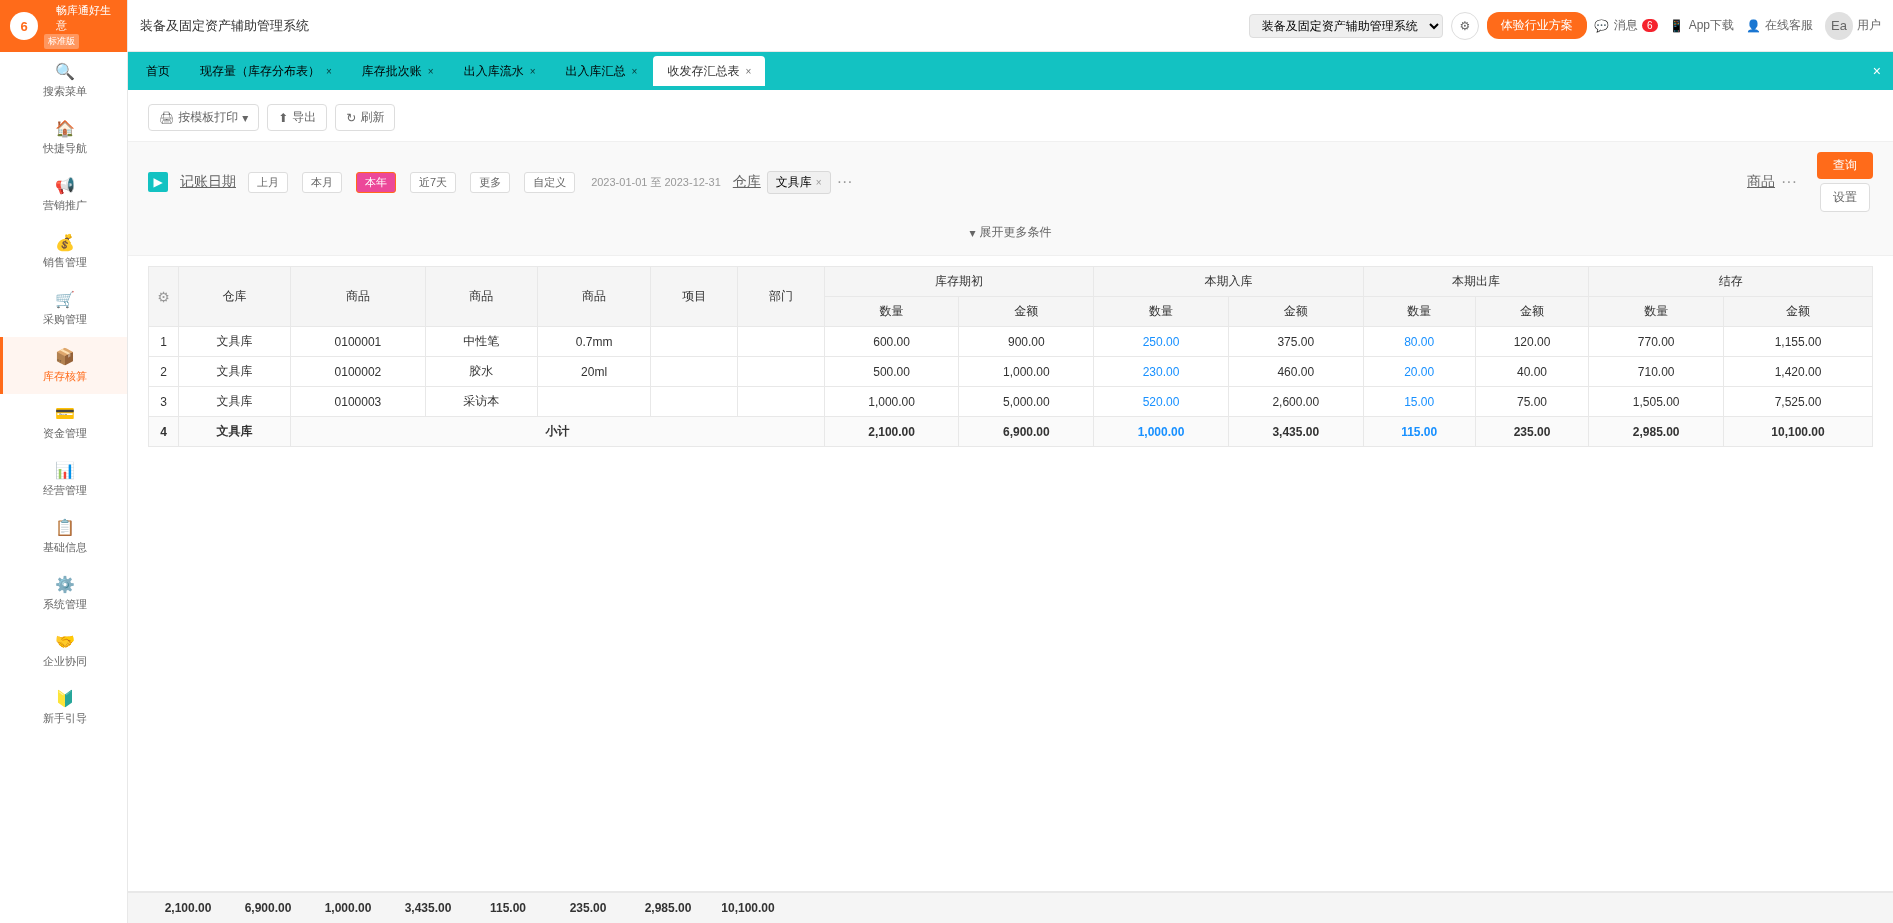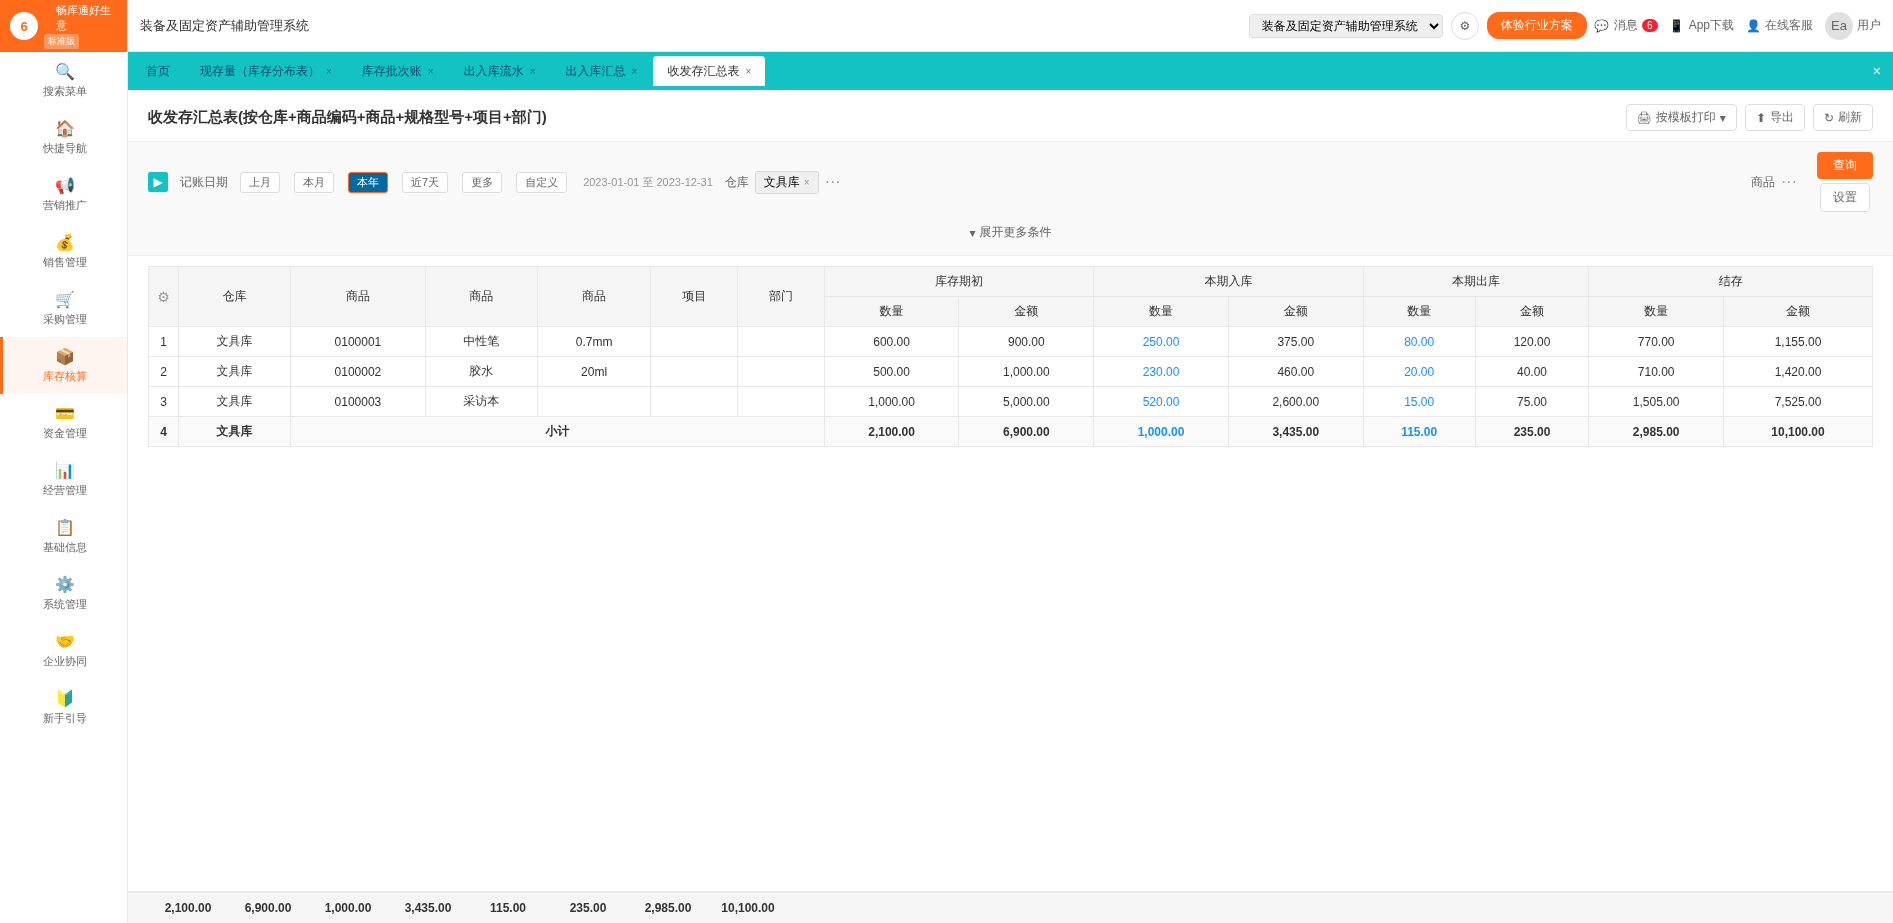--- a/index.html
+++ b/index.html
@@ -25,41 +25,41 @@
     .topbar-select { border: 1px solid #ddd; border-radius: 4px; padding: 3px 8px; font-size: 12px; cursor: pointer; }
     .topbar-gear { width: 28px; height: 28px; border-radius: 50%; border: 1px solid #ddd; display: flex; align-items: center; justify-content: center; cursor: pointer; color: #666; }
     .topbar-btn { background: #ff6b1a; color: #fff; border: none; border-radius: 12px; padding: 5px 14px; font-size: 12px; cursor: pointer; }
     .topbar-actions { display: flex; align-items: center; gap: 12px; margin-left: auto; }
     .topbar-action-item { display: flex; align-items: center; gap: 4px; color: #666; cursor: pointer; font-size: 12px; }
     .badge { background: #f5222d; color: #fff; border-radius: 10px; font-size: 10px; padding: 1px 5px; min-width: 16px; text-align: center; }
     .user-avatar { width: 28px; height: 28px; background: #e0e0e0; border-radius: 50%; display: flex; align-items: center; justify-content: center; color: #666; font-size: 13px; }
 
     
     .tabbar { background: #13c2c2; display: flex; align-items: center; height: 38px; padding: 0 4px; gap: 2px; }
-    .tab { padding: 0 14px; height: 30px; display: flex; align-items: center; gap: 6px; border-radius: 4px 4px 0 0; cursor: pointer; font-size: 12px; color: #0c4a6e; background: transparent; }
+    .tab { padding: 0 14px; height: 30px; display: flex; align-items: center; gap: 6px; border-radius: 4px 4px 0 0; cursor: pointer; font-size: 12px; color: #000000; background: transparent; }
     .tab.active { background: #fff; color: #333; }
     .tab-close { font-size: 10px; opacity: 0.7; cursor: pointer; }
     .tab-close-main { color: #fff; font-size: 14px; margin-left: auto; cursor: pointer; padding: 0 8px; }
 
     
     .page-content { flex: 1; background: #fff; overflow-y: auto; padding: 0; }
 
     
     .page-header { padding: 14px 20px 10px; border-bottom: 1px solid #f0f0f0; display: flex; align-items: center; justify-content: space-between; }
     .page-title { font-size: 15px; font-weight: bold; color: #333; }
     .page-header-actions { display: flex; align-items: center; gap: 8px; }
     .header-btn { display: flex; align-items: center; gap: 4px; padding: 4px 10px; border: 1px solid #ddd; border-radius: 4px; cursor: pointer; font-size: 12px; color: #666; background: #fff; }
 
     
     .filter-bar { padding: 10px 20px; background: #f9f9f9; border-bottom: 1px solid #f0f0f0; }
     .filter-row { display: flex; align-items: center; gap: 12px; flex-wrap: wrap; }
-    .filter-label { color: #666; font-size: 12px; }
+    .filter-label { color: #666; font-size: 14px; text-decoration: underline; }
     .filter-dates { display: flex; gap: 14px; align-items: center; }
     .filter-date-btn { padding: 2px 8px; border: 1px solid #ddd; border-radius: 3px; cursor: pointer; font-size: 11px; color: #666; background: #fff; }
-    .filter-date-btn.active { background: #0369a1; color: #fff; border-color: #ff6b1a; }
+    .filter-date-btn.active { background: #ec4899; color: #fff; border-color: #ff6b1a; }
     .filter-date-range { font-size: 11px; color: #999; margin-left: 4px; }
     .filter-warehouse { display: flex; align-items: center; gap: 6px; }
     .filter-tag { background: #f0f0f0; border: 1px solid #d9d9d9; border-radius: 3px; padding: 2px 8px; font-size: 12px; display: flex; align-items: center; gap: 4px; }
     .filter-tag-close { cursor: pointer; color: #999; font-size: 10px; }
     .filter-more { color: #999; cursor: pointer; font-size: 16px; }
     .filter-goods { display: flex; align-items: center; gap: 6px; margin-left: auto; }
     .filter-query-btn { background: #ff6b1a; color: #fff; border: none; border-radius: 4px; padding: 5px 16px; cursor: pointer; font-size: 12px; }
     .filter-setting-btn { background: #fff; border: 1px solid #ddd; color: #666; border-radius: 4px; padding: 5px 12px; cursor: pointer; font-size: 12px; }
     .expand-btn { display: flex; align-items: center; gap: 4px; color: #666; cursor: pointer; font-size: 12px; padding: 4px 10px; }
     .filter-arrow { background: #13c2c2; color: #fff; width: 20px; height: 20px; border-radius: 2px; display: flex; align-items: center; justify-content: center; cursor: pointer; font-size: 12px; flex-shrink: 0; }
@@ -197,21 +197,20 @@
     <div class="tab active">
       <span>收发存汇总表</span>
       <span class="tab-close">×</span>
     </div>
     <span class="tab-close-main">×</span>
   </div>
 
   <div class="page-content">
 
     <div class="page-header">
-      <h2 class="page-title">收发存汇总表(按仓库+商品编码+商品+规格型号+项目+部门)</h2>
       <div class="page-header-actions">
         <button class="header-btn">
           <span>🖨</span>
           <span>按模板打印</span>
           <span>▾</span>
         </button>
         <button class="header-btn">
           <span>⬆</span>
           <span>导出</span>
         </button>

